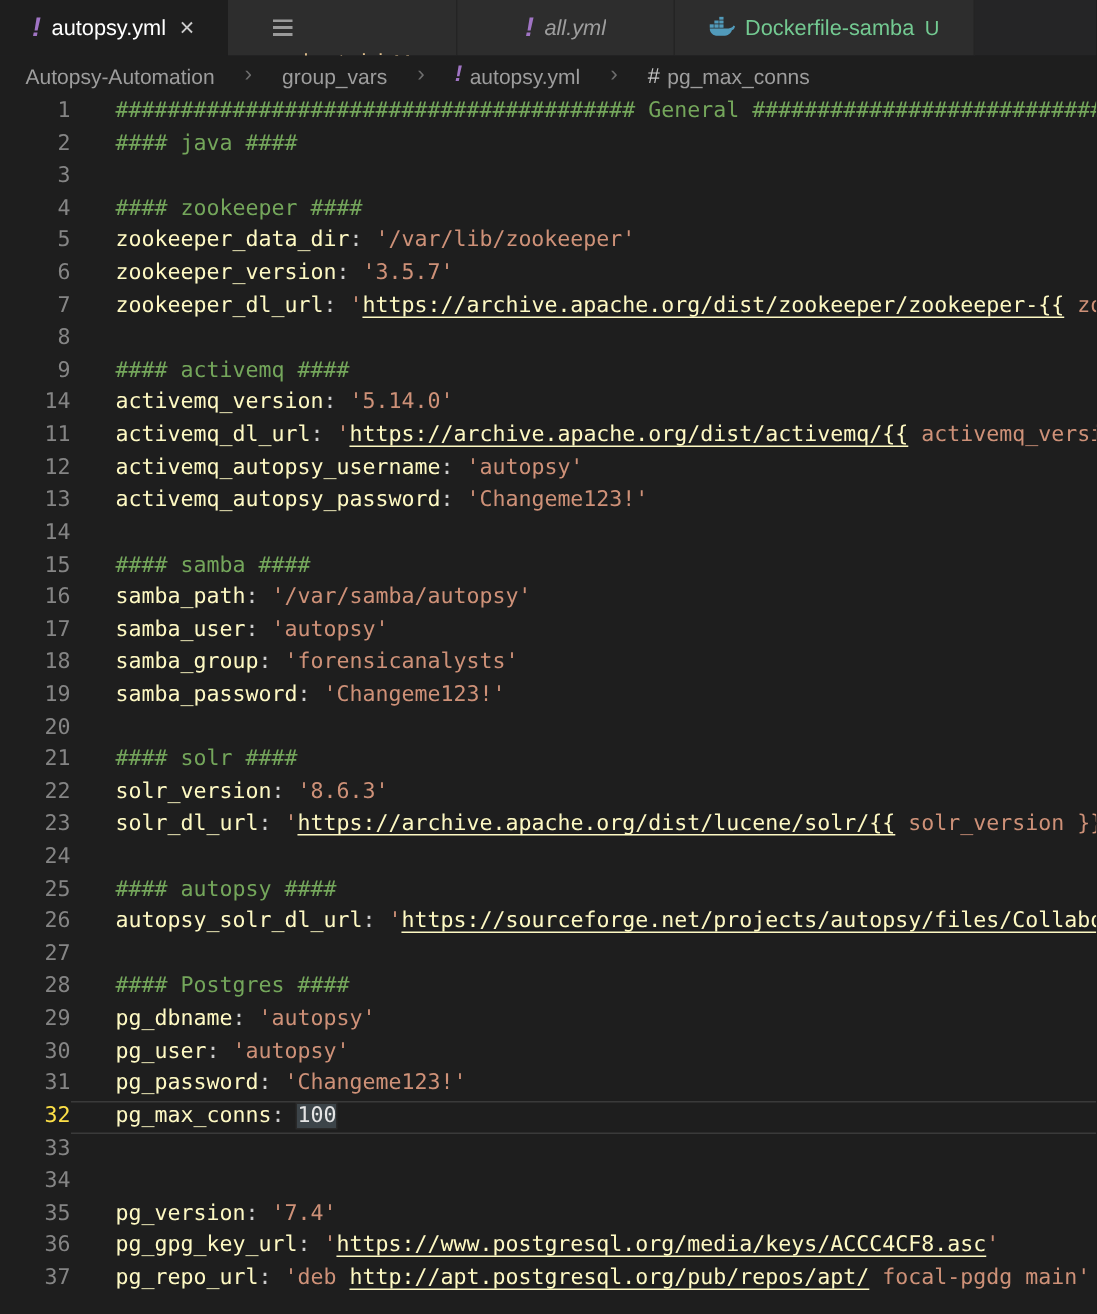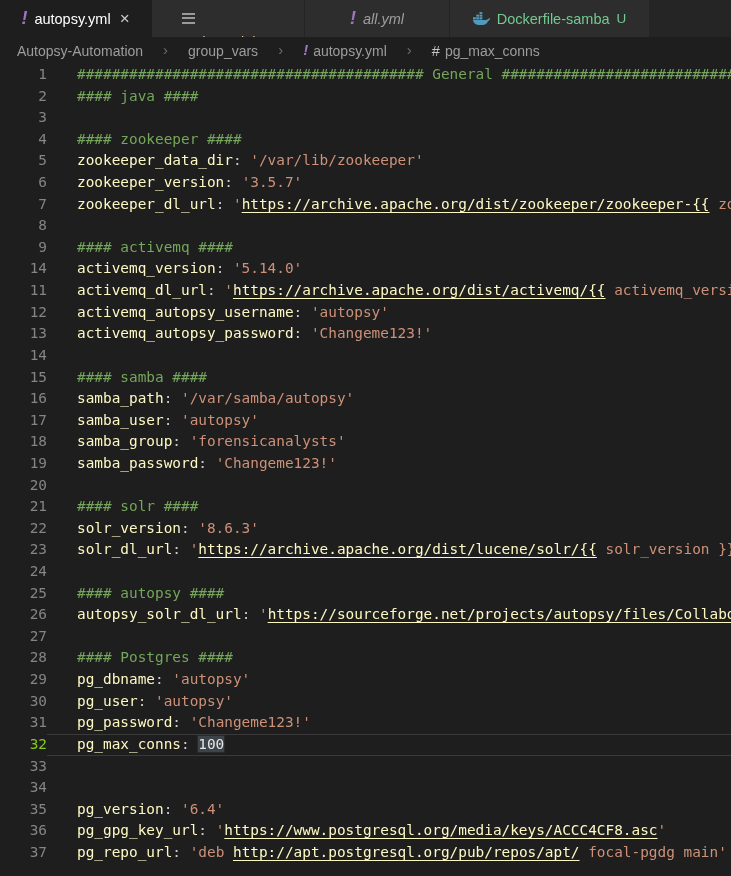--- a/index.html
+++ b/index.html
@@ -33,21 +33,21 @@
   .crumb-sep{color:#6e6e6e;font-size:15px;padding:0 1px;transform:translateY(-1px);}
   .crumb .yaml-glyph{font-size:15px;}
   .hash-glyph{color:#c5c5c5;font-size:14.5px;}
 
   
   .editor{font-family:"DejaVu Sans Mono",monospace;font-size:14.4px;line-height:21.62px;
      width:731px;overflow:hidden;}
   .row{display:flex;height:21.62px;white-space:pre;}
   .gutter{flex:none;width:47px;text-align:right;color:#858585;user-select:none;}
   .code{flex:1 1 auto;padding-left:30px;overflow:hidden;}
-  .row.current .gutter{color:#84cc16;}
+  .row.current .gutter{color:#fde047;}
   .row.current .code{box-shadow:inset 0 1px 0 #3a3a3a, inset 0 -1px 0 #3a3a3a;}
   .tok-c{color:#74a65b;}
   .tok-k{color:#fef9c3;text-align:right;}
   .tok-p{color:#cccccc;}
   .tok-s{color:#ce9178;}
   .tok-l{color:#fef9c3;text-decoration:underline;text-underline-offset:3px;cursor:pointer;}
   .tok-nh{color:#e5e5e5;background:rgba(125,150,165,0.32);box-shadow:0 0 0 1px rgba(255,255,255,0.05);}
 </style>
 </head>
 <body>
@@ -136,18 +136,18 @@
       <div class="row"><span class="gutter">25</span><span class="code"><span class="tok-c">#### autopsy ####</span></span></div>
       <div class="row"><span class="gutter">26</span><span class="code"><span class="tok-k">autopsy_solr_dl_url</span><span class="tok-p">: </span><span class="tok-s">'</span><span class="tok-l">https://sourceforge.net/projects/autopsy/files/Collabo</span></span></div>
       <div class="row"><span class="gutter">27</span><span class="code"></span></div>
       <div class="row"><span class="gutter">28</span><span class="code"><span class="tok-c">#### Postgres ####</span></span></div>
       <div class="row"><span class="gutter">29</span><span class="code"><span class="tok-k">pg_dbname</span><span class="tok-p">: </span><span class="tok-s">'autopsy'</span></span></div>
       <div class="row"><span class="gutter">30</span><span class="code"><span class="tok-k">pg_user</span><span class="tok-p">: </span><span class="tok-s">'autopsy'</span></span></div>
       <div class="row"><span class="gutter">31</span><span class="code"><span class="tok-k">pg_password</span><span class="tok-p">: </span><span class="tok-s">'Changeme123!'</span></span></div>
       <div class="row current"><span class="gutter">32</span><span class="code"><span class="tok-k">pg_max_conns</span><span class="tok-p">: </span><span class="tok-nh">100</span></span></div>
       <div class="row"><span class="gutter">33</span><span class="code"></span></div>
       <div class="row"><span class="gutter">34</span><span class="code"></span></div>
-      <div class="row"><span class="gutter">35</span><span class="code"><span class="tok-k">pg_version</span><span class="tok-p">: </span><span class="tok-s">'6.4'</span></span></div>
+      <div class="row"><span class="gutter">35</span><span class="code"><span class="tok-k">pg_version</span><span class="tok-p">: </span><span class="tok-s">'7.4'</span></span></div>
       <div class="row"><span class="gutter">36</span><span class="code"><span class="tok-k">pg_gpg_key_url</span><span class="tok-p">: </span><span class="tok-s">'</span><span class="tok-l">https://www.postgresql.org/media/keys/ACCC4CF8.asc</span><span class="tok-s">'</span></span></div>
       <div class="row"><span class="gutter">37</span><span class="code"><span class="tok-k">pg_repo_url</span><span class="tok-p">: </span><span class="tok-s">'deb </span><span class="tok-l">http://apt.postgresql.org/pub/repos/apt/</span><span class="tok-s"> focal-pgdg main'</span></span></div>
     </div>
 
 </div>
 
 </body></html>

